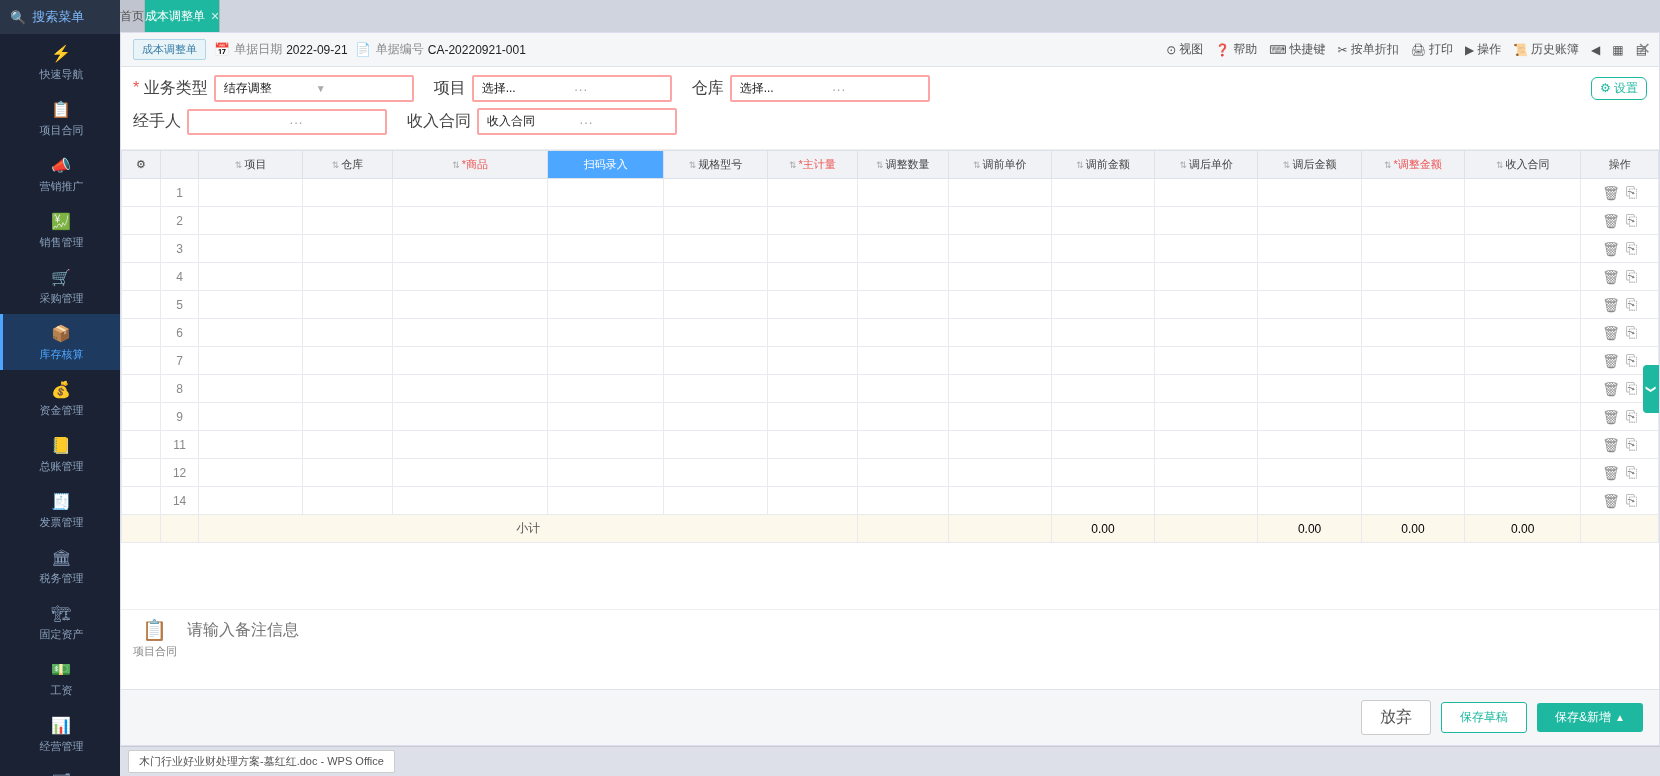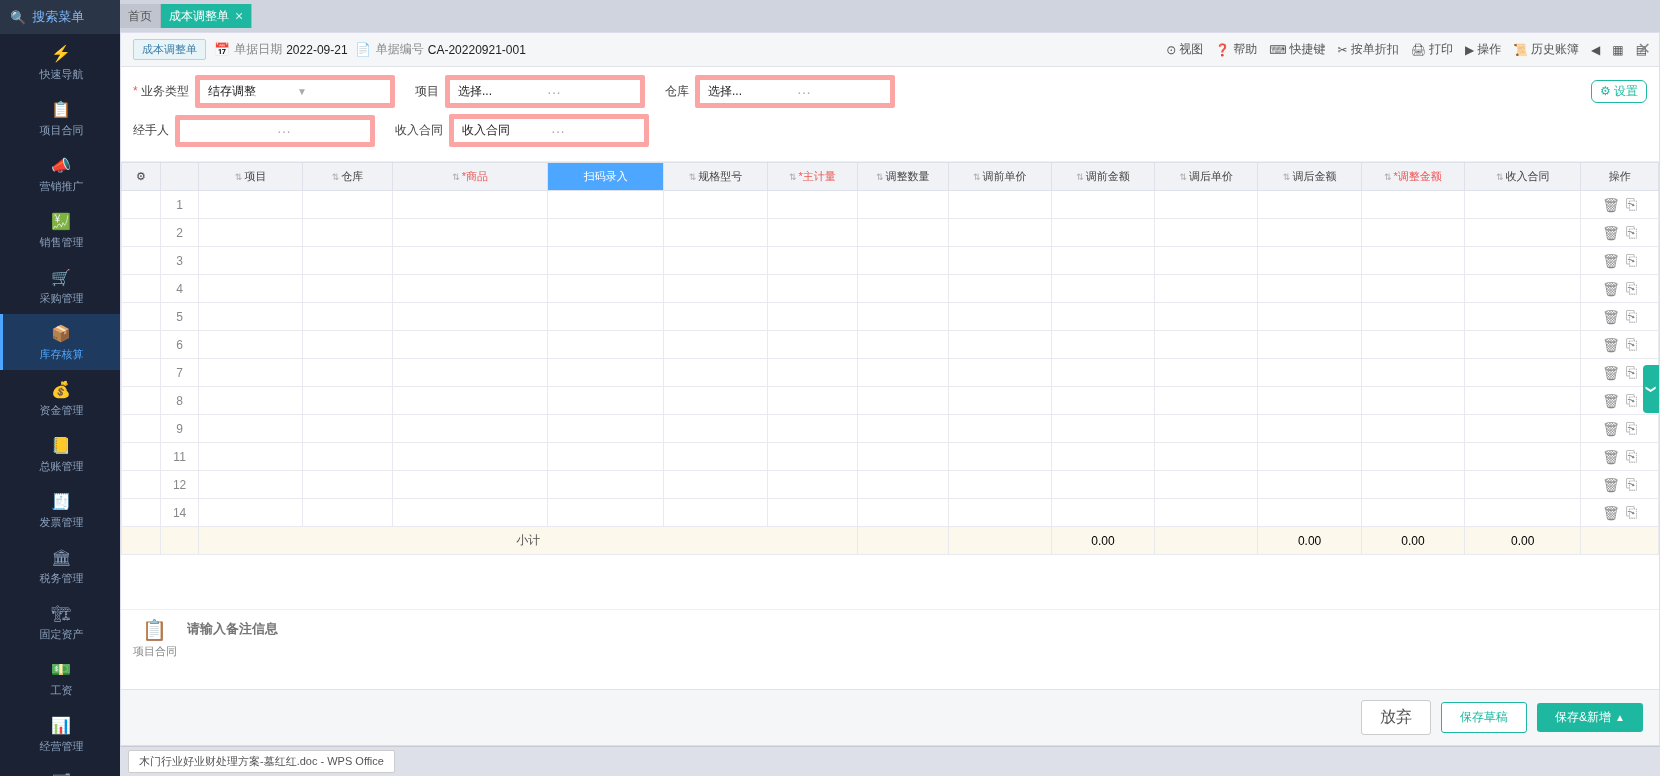--- a/index.html
+++ b/index.html
@@ -14,21 +14,21 @@
     .sidebar-item .icon { font-size: 16px; color: #8ca0bb; }
     .sidebar-item.active .icon { color: #4da6ff; }
     .sidebar-item .label { font-size: 11px; color: #8ca0bb; text-align: center; }
     .sidebar-item.active .label { color: #4da6ff; }
 
     
     .main { flex: 1; display: flex; flex-direction: column; overflow: hidden; background: #e8eaf0; }
 
     
     .tab-bar { display: flex; align-items: center; background: #d0d4de; height: 32px; flex-shrink: 0; padding-left: 0; }
-    .tab { padding: 0 8px; height: 24px; display: flex; align-items: center; gap: 6px; cursor: pointer; font-size: 12px; color: #555; background: #c0c4ce; border-right: 1px solid #b0b4be; }
+    .tab { padding: 0 0; height: 32px; display: flex; align-items: center; gap: 6px; cursor: pointer; font-size: 12px; color: #555; background: #c0c4ce; border-right: 1px solid #b0b4be; }
     .tab.active { background: #1eb8a0; color: #fff; }
     .tab .close-btn { font-size: 14px; cursor: pointer; color: rgba(255,255,255,0.8); }
 
     
     .doc-window { flex: 1; background: #fff; margin: 0; display: flex; flex-direction: column; border: 1px solid #dde; overflow: hidden; position: relative; }
 
     
     .doc-header { background: #f5f6f8; border-bottom: 1px solid #e0e2e8; padding: 6px 12px; display: flex; align-items: center; gap: 16px; flex-shrink: 0; }
     .doc-header-left { display: flex; align-items: center; gap: 8px; }
     .doc-title-badge { background: #e8f4f8; border: 1px solid #b0d4e8; color: #3a7ca5; padding: 2px 8px; border-radius: 2px; font-size: 11px; }
@@ -37,23 +37,23 @@
     .doc-meta .value { color: #222; font-weight: 500; }
     .doc-meta .icon { color: #888; font-size: 13px; }
     .doc-header-actions { margin-left: auto; display: flex; align-items: center; gap: 12px; font-size: 12px; color: #555; }
     .doc-header-actions span { cursor: pointer; display: flex; align-items: center; gap: 3px; }
     .close-window { position: absolute; right: 8px; top: 6px; font-size: 16px; cursor: pointer; color: #888; }
 
     
     .form-area { padding: 8px 12px; background: #fff; border-bottom: 1px solid #eee; flex-shrink: 0; }
     .form-row { display: flex; align-items: center; gap: 20px; margin-bottom: 6px; }
     .form-field { display: flex; align-items: center; gap: 6px; }
-    .form-field .field-label { color: #444; font-size: 12px; white-space: nowrap; }
+    .form-field .field-label { color: #444; font-size: 16px; white-space: nowrap; }
     .form-field .required { color: #e55; }
-    .form-field .field-value { display: flex; align-items: center; border: 5px solid #fca5a5; border-radius: 2px; padding: 3px 8px; min-width: 200px; max-width: 400px; background: #fff; cursor: pointer; }
+    .form-field .field-value { display: flex; align-items: center; border: 2px solid #fca5a5; border-radius: 2px; padding: 3px 8px; min-width: 200px; max-width: 400px; background: #fff; cursor: pointer; }
     .form-field .field-value span { color: #222; flex: 1; }
     .form-field .field-value .arrow { color: #aaa; font-size: 10px; margin-left: 4px; }
     .form-field .field-value .dots { color: #aaa; font-size: 14px; margin-left: 4px; }
     .form-field .placeholder { color: #bbb; }
     .field-wide { min-width: 350px; }
 
     
     .table-area { flex: 1; overflow: auto; }
     .data-table { width: 100%; border-collapse: collapse; table-layout: fixed; }
     .data-table th { background: #f0f2f5; border: 1px solid #dde2ea; padding: 6px 4px; font-size: 11px; color: #444; font-weight: 500; white-space: nowrap; text-align: center; position: sticky; top: 0; z-index: 2; }
@@ -64,21 +64,21 @@
     .row-num { color: #888; width: 30px; }
     .action-btns { display: flex; align-items: center; justify-content: center; gap: 6px; }
     .action-btns .btn { cursor: pointer; color: #888; font-size: 14px; }
     .summary-row td { background: #fdf8ec; font-weight: 500; }
     .summary-label { text-align: right; padding-right: 8px; color: #555; }
 
     
     .notes-area { border-top: 1px solid #eee; padding: 8px 12px; background: #fff; display: flex; align-items: flex-start; gap: 10px; min-height: 80px; flex-shrink: 0; }
     .notes-icon { display: flex; flex-direction: column; align-items: center; gap: 2px; color: #888; font-size: 11px; cursor: pointer; }
     .notes-icon .icon { font-size: 20px; color: #4da6ff; }
-    .notes-input { flex: 1; border: none; outline: none; font-size: 13px; color: #bbb; padding-top: 2px; resize: none; height: 50px; font-weight: bold; }
+    .notes-input { flex: 1; border: none; outline: none; font-size: 16px; color: #bbb; padding-top: 2px; resize: none; height: 50px; }
 
     
     .footer { background: #f5f6f8; border-top: 1px solid #e0e2e8; padding: 10px 16px; display: flex; align-items: center; justify-content: flex-end; gap: 10px; flex-shrink: 0; }
     .taskbar-item { background: #fff; border: 1px solid #ccc; padding: 3px 10px; font-size: 11px; color: #555; border-radius: 2px; cursor: pointer; }
 
     .btn-discard { background: #fff; border: 1px solid #ccc; color: #555; padding: 6px 18px; border-radius: 3px; cursor: pointer; font-size: 16px; }
     .btn-save-draft { background: #fff; border: 1px solid #1eb8a0; color: #1eb8a0; padding: 6px 18px; border-radius: 3px; cursor: pointer; font-size: 12px; }
     .btn-save-new { background: #1eb8a0; border: none; color: #fff; padding: 6px 18px; border-radius: 3px; cursor: pointer; font-size: 12px; display: flex; align-items: center; gap: 4px; }
     .btn-save-new .arrow { font-size: 10px; }
 

